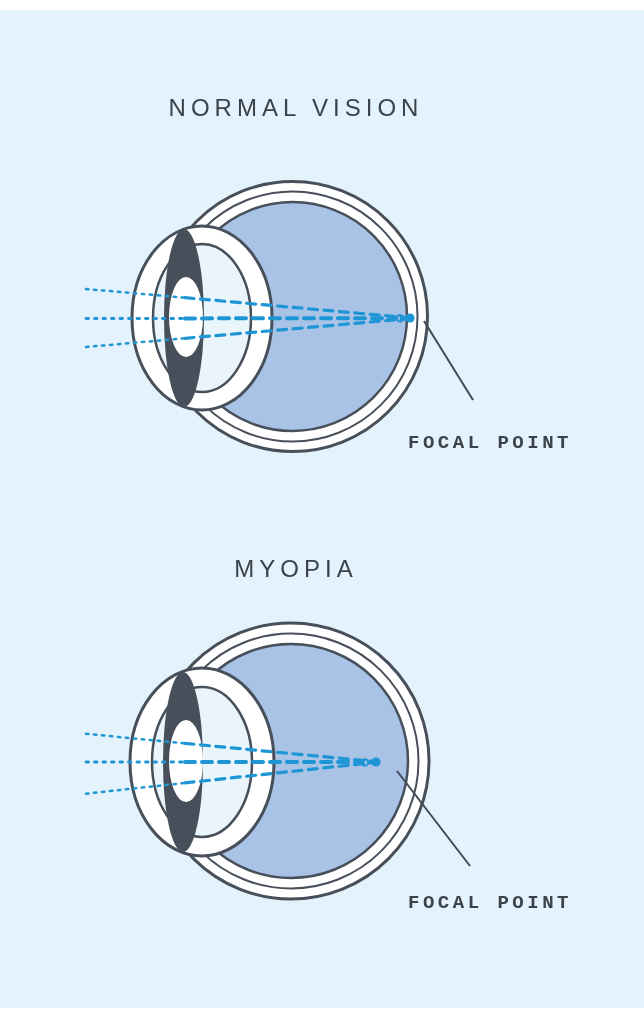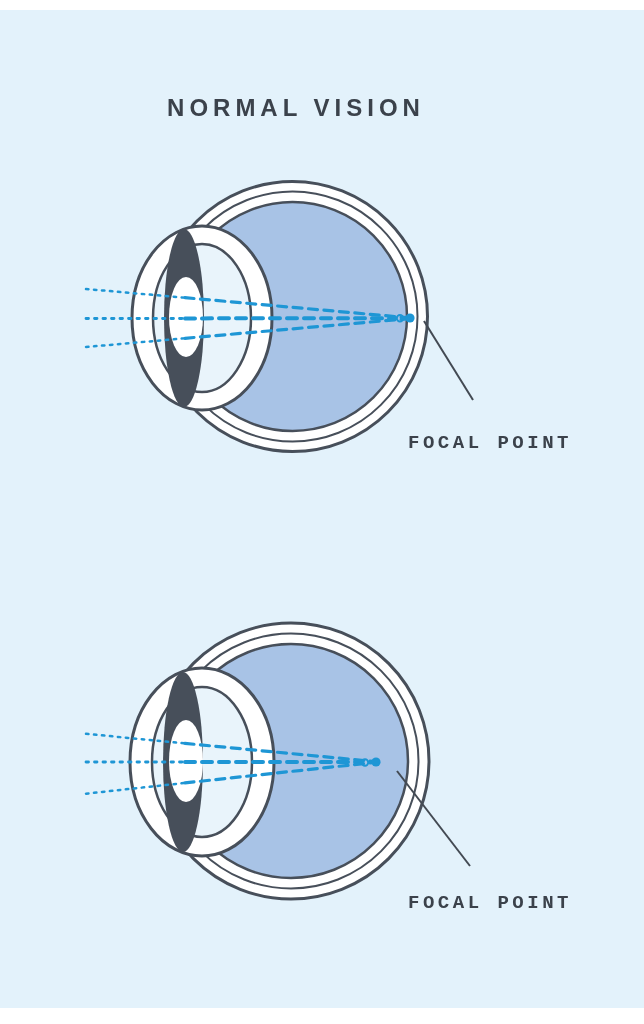--- a/index.html
+++ b/index.html
@@ -13,21 +13,21 @@
   .canvas{
     position:absolute;left:0;top:0;width:644px;height:1024px;background:#ffffff;
   }
   .panel{
     position:absolute;left:0;top:10px;width:644px;height:998px;
     background:#e3f2fb;
   }
   .diagram-title{
     position:absolute;left:0;width:592px;
     text-align:center;
-    font-size:24px;font-weight:bold;
+    font-size:24px;font-weight:normal;
     letter-spacing:5px;
     color:#3b424b;
     line-height:1;
   }
   .title-normal{top:96px;}
   .title-myopia{top:557px;}
   .focal-label{
     position:absolute;left:390px;width:200px;
     text-align:center;
     font-size:19px;font-weight:bold;
@@ -68,20 +68,21 @@
       <path d="M86,347 L185,338.3" stroke-width="2.5" stroke-dasharray="2.5 5.5"></path>
       <path d="M185,338.3 L407,318.8" stroke-width="3.2" stroke-dasharray="9 6.5"></path>
     </g>
     <circle cx="400" cy="318.3" r="3.2" fill="none" stroke="#1e96d5" stroke-width="2"></circle>
     <circle cx="410" cy="318" r="4.6" fill="#1e96d5"></circle>
     <line x1="424" y1="321" x2="473" y2="400" stroke="#434a53" stroke-width="2"></line>
   </svg>
 
   <div class="focal-label focal-label-normal">FOCAL POINT</div>
 
+  <div class="diagram-title title-myopia">MYOPIA</div>
 
   <svg class="eye-svg eye-svg-myopia" width="644" height="512" viewBox="0 0 644 512">
     <g>
       <circle cx="291" cy="249" r="138" fill="#ffffff" stroke="#474f5a" stroke-width="3"></circle>
       <circle cx="291" cy="249" r="127.5" fill="#ffffff" stroke="#474f5a" stroke-width="2"></circle>
       <circle cx="291" cy="249" r="117" fill="#a8c3e6" stroke="#474f5a" stroke-width="2.5"></circle>
       <ellipse cx="202" cy="250" rx="72" ry="94" fill="#ffffff" stroke="#474f5a" stroke-width="3"></ellipse>
       <ellipse cx="202" cy="250" rx="50" ry="75" fill="#e9f4fb" stroke="#474f5a" stroke-width="2.5"></ellipse>
       <ellipse cx="183" cy="250" rx="20" ry="90" fill="#474f5a"></ellipse>
       <ellipse cx="186" cy="249" rx="17" ry="41" fill="#ffffff"></ellipse>

